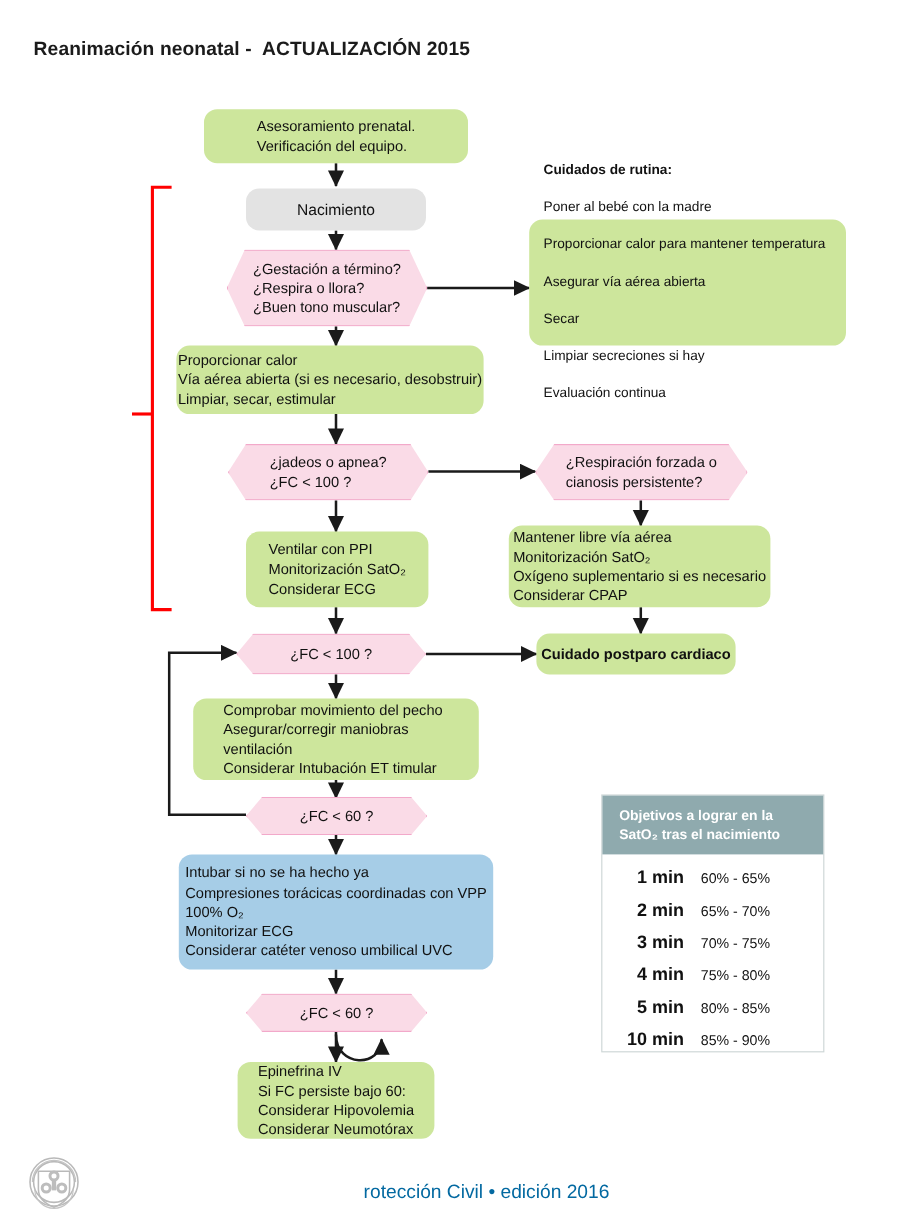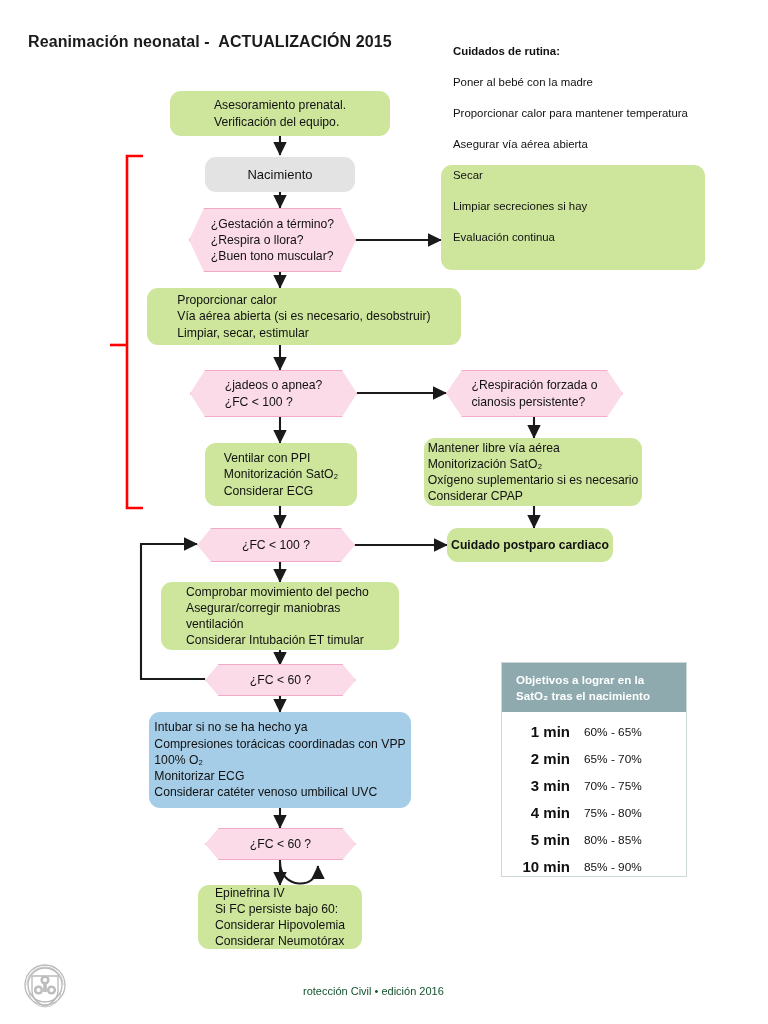--- a/index.html
+++ b/index.html
@@ -40,23 +40,24 @@
     border-radius: 11px;
     font-size: 12.2px;
   }
   .box.green { background: #cde69c; }
   .box.grey  { background: #e3e3e3; font-weight: normal; font-size: 13px; }
   .box.blue  { background: #a6cde7; }
   .box.leftal {
     justify-content: flex-start;
     text-align: left;
     padding: 9px 12px;
-    align-items: flex-end;
+    align-items: center;
     line-height: 1.36;
     font-size: 11.4px;
+    margin-top: 18px;
   }
   .hex {
     font-size: 12.2px;
     background: #fadbe7;
     border: 1.4px solid #f2a9ca;
     clip-path: polygon(9% 0%, 91% 0%, 100% 50%, 91% 100%, 9% 100%, 0% 50%);
   }
   .bold { font-weight: bold; }
   .svg-layer {
     position: absolute;
@@ -99,22 +100,22 @@
     padding-right: 14px;
   }
   .sat-val {
     font-size: 11.8px;
     color: #111;
   }
   #footer-text {
     position: absolute;
     left: 303px;
     top: 985px;
-    font-size: 11px;
-    color: #14532d;
+    font-size: 16px;
+    color: #0369a1;
   }
   #emblem {
     position: absolute;
     left: 18px;
     top: 958px;
     width: 54px;
     height: 56px;
   }
 </style>
 </head>
@@ -189,21 +190,21 @@
       <div class="bold">Cuidados de rutina:</div>
       <div>Poner al bebé con la madre</div>
       <div>Proporcionar calor para mantener temperatura</div>
       <div>Asegurar vía aérea abierta</div>
       <div>Secar</div>
       <div>Limpiar secreciones si hay</div>
       <div>Evaluación continua</div>
     </div>
   </div>
 
-  <div class="node box green" style="left:147px; top:288px; width:314px; height:57px;">Proporcionar calor
+  <div class="node box green" style="left:147px; top:288px; width:256px; height:57px;">Proporcionar calor
 Vía aérea abierta (si es necesario, desobstruir)
 Limpiar, secar, estimular</div>
 
   <div class="node hex" style="left:190px; top:370px; width:167px; height:47px;">¿jadeos o apnea?
 ¿FC &lt; 100 ?</div>
 
   <div class="node hex" style="left:446px; top:370px; width:177px; height:47px;">¿Respiración forzada o
 cianosis persistente?</div>
 
   <div class="node box green" style="left:205px; top:443px; width:152px; height:63px;">Ventilar con PPI

